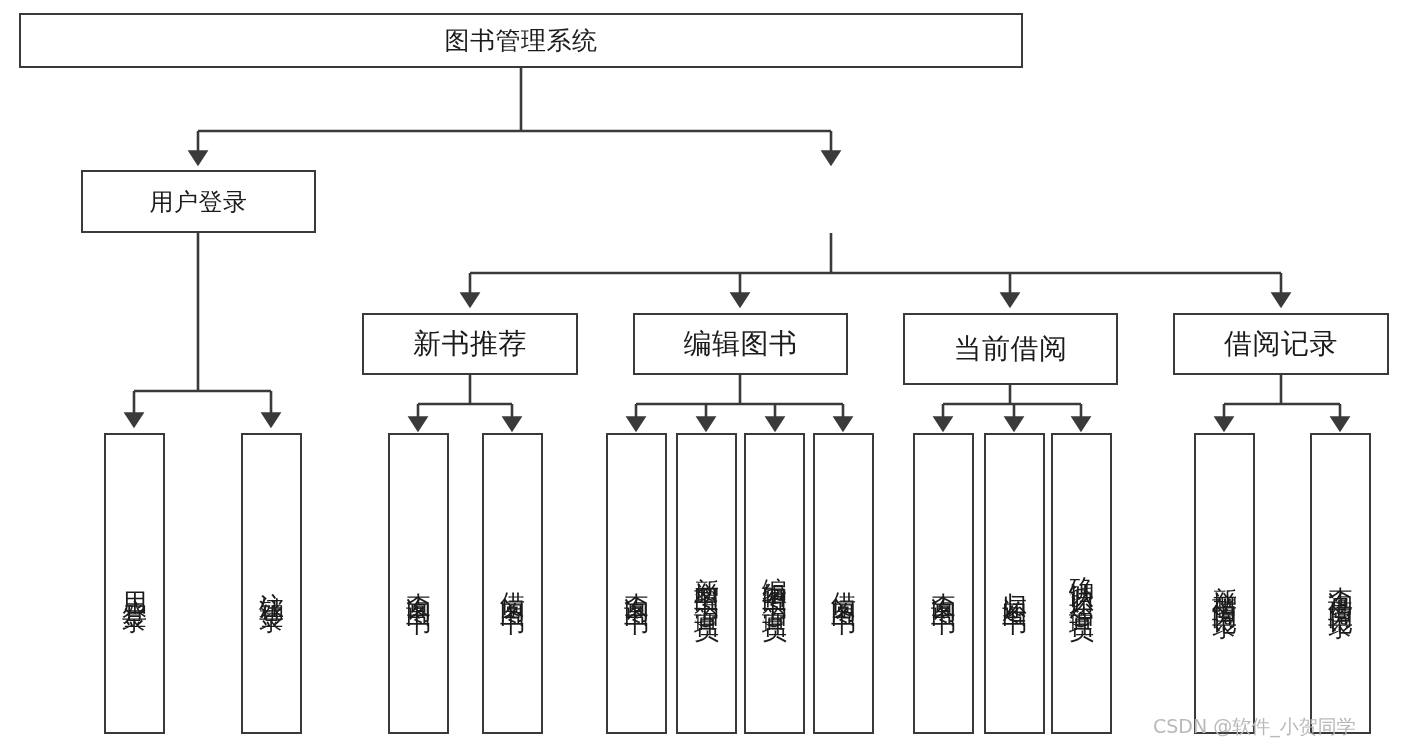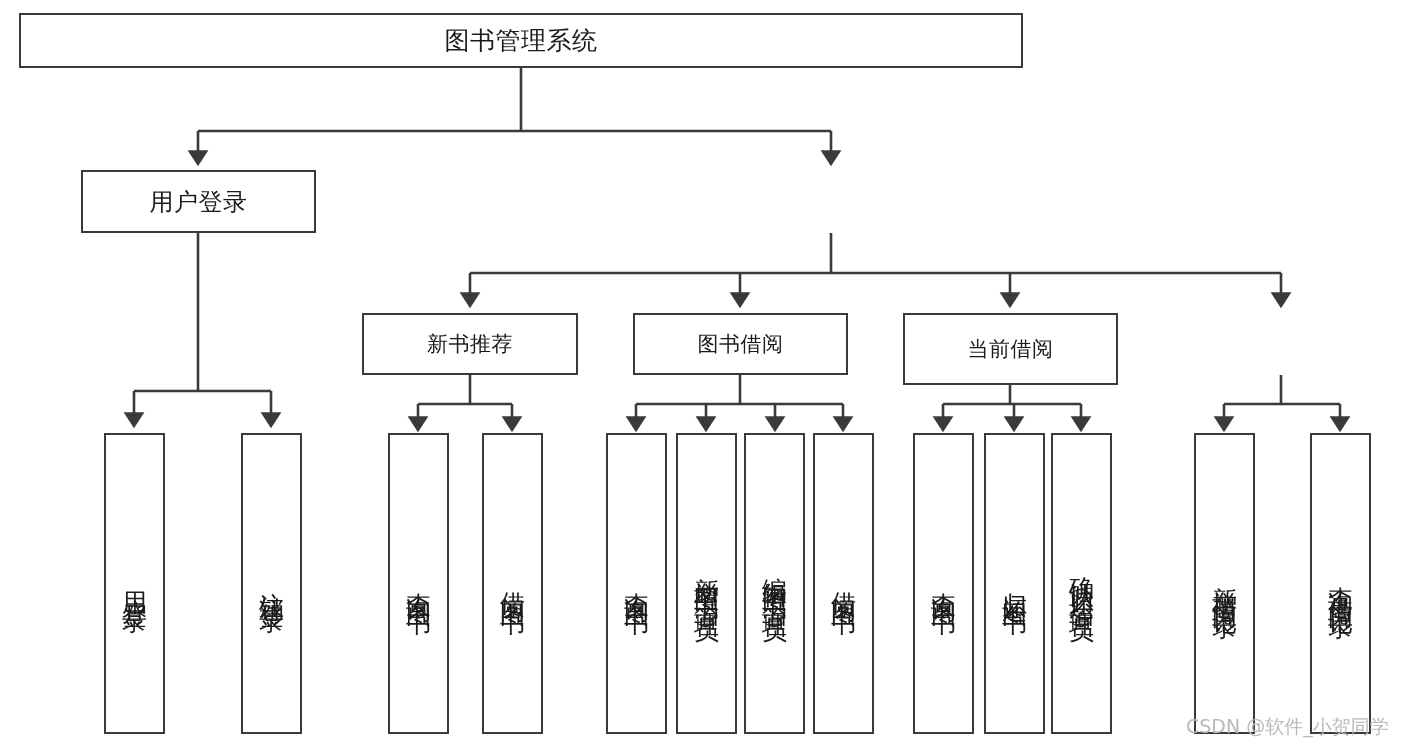--- a/index.html
+++ b/index.html
@@ -35,21 +35,21 @@
     color: #1b1b1b;
     z-index: 2;
   }
   .node.root {
     font-size: 25px;
   }
   .node.lvl2 {
     font-size: 24px;
   }
   .node.lvl3 {
-    font-size: 21px;
+    font-size: 28px;
   }
   .node.leaf {
     font-size: 25px;
   }
   .label-h {
     line-height: 1;
     white-space: nowrap;
     letter-spacing: 0.5px;
   }
   
@@ -57,21 +57,21 @@
     writing-mode: vertical-rl;
     text-orientation: upright;
     -webkit-text-orientation: upright;
     line-height: 1;
     letter-spacing: 6px;
     white-space: nowrap;
     text-align: center;
   }
   .watermark {
     position: absolute;
-    left: 1186px;
+    left: 1153px;
     top: 714px;
     font-size: 19px;
     color: #b9b9b9;
     white-space: nowrap;
     z-index: 5;
     font-family: "DejaVu Sans", "Liberation Sans", sans-serif;
   }
 </style>
 </head>
 <body>
@@ -133,25 +133,28 @@
   </div>
 
   <div class="node lvl2" style="left:81px; top:170px; width:235px; height:63px;">
     <span class="label-h">用户登录</span>
   </div>
 
   <div class="node lvl3" style="left:362px; top:313px; width:216px; height:62px;">
     <span class="label-h">新书推荐</span>
   </div>
   <div class="node lvl3" style="left:633px; top:313px; width:215px; height:62px;">
-    <span class="label-h">图书借阅</span>
+    <span class="label-h">编辑图书</span>
   </div>
   <div class="node lvl3" style="left:903px; top:313px; width:215px; height:72px;">
     <span class="label-h">当前借阅</span>
   </div>
+  <div class="node lvl3" style="left:1173px; top:313px; width:216px; height:62px;">
+    <span class="label-h">借阅记录</span>
+  </div>
 
   <div class="node leaf" style="left:104px; top:433px; width:61px; height:301px;">
     <span class="label-v">用户登录</span>
   </div>
   <div class="node leaf" style="left:241px; top:433px; width:61px; height:301px;">
     <span class="label-v">注销登录</span>
   </div>
 
   <div class="node leaf" style="left:388px; top:433px; width:61px; height:301px;">
     <span class="label-v">查询图书</span>

